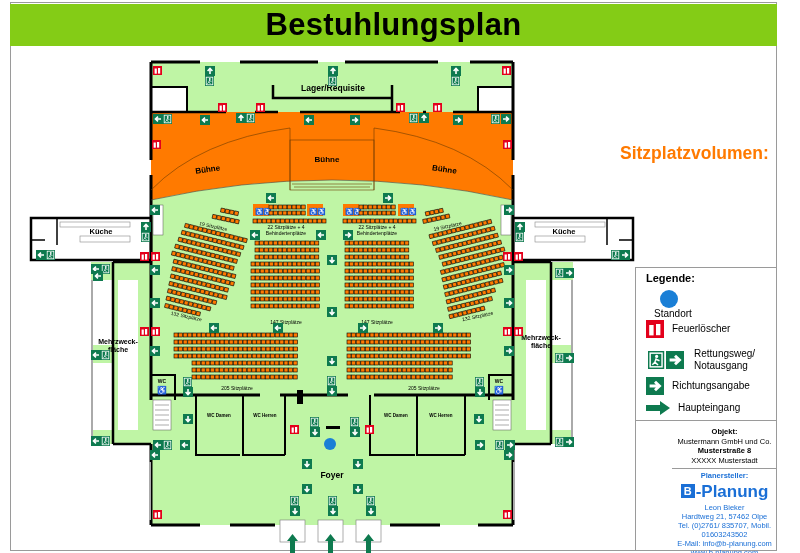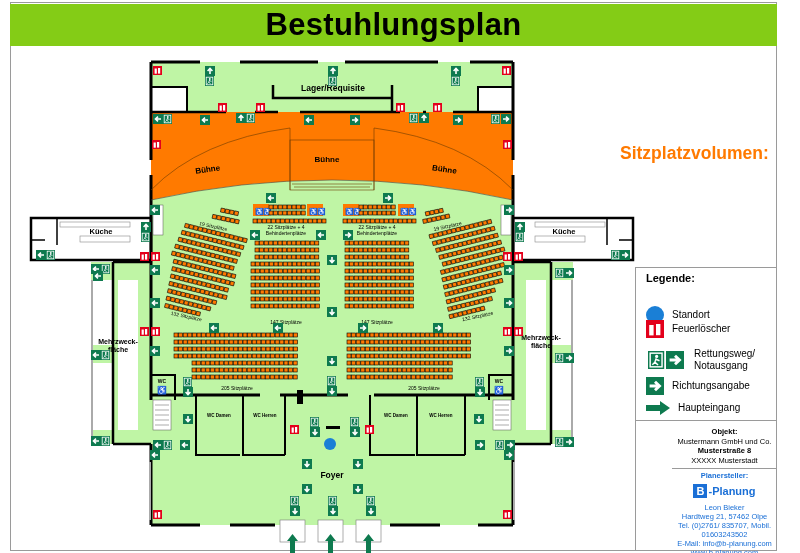--- a/index.html
+++ b/index.html
@@ -16,21 +16,21 @@
   .legend .lh{position:absolute;left:10px;top:4px;font-weight:bold;font-size:11px;}
   .lg-item{position:absolute;left:10px;display:flex;align-items:center;font-size:10px;color:#000;}
   .lg-item .lbl{margin-left:8px;line-height:12px;}
   .info{position:absolute;left:635px;top:421px;width:142px;height:130px;border-left:1px solid #9a9a9a;box-sizing:border-box;font-size:7.5px;text-align:center;padding-left:36px;}
   .info .obj{border-bottom:1px solid #9a9a9a;padding:6px 0 3px 0;line-height:9.5px;}
   .info .obj .b{font-weight:bold;}
   .info .plan-block{border-bottom:1px solid #9a9a9a;padding:2px 0 3px 0;color:#1a6fd6;line-height:9px;}
   .info .plan-block .ph{font-weight:bold;}
   .info .brand{display:flex;align-items:center;justify-content:center;margin:4px 0 5px 0;}
   .info .brand .bx{background:#1a6fd6;color:#fff;font-weight:bold;font-size:11px;width:14px;height:14px;display:flex;align-items:center;justify-content:center;}
-  .info .brand .bn{font-weight:bold;font-size:11px;color:#1a6fd6;margin-left:1px;}
+  .info .brand .bn{font-weight:bold;font-size:17px;color:#1a6fd6;margin-left:1px;}
   .info .date{padding-top:3px;}
 </style>
 </head>
 <body>
 
 <div class="frame"></div>
 
 <div class="title-bar">
   <h1>Bestuhlungsplan</h1>
 </div>
@@ -1500,21 +1500,21 @@
     <path d="M366 553 V541 H363 L368.5 534 L374 541 H371 V553 Z"></path>
   </g>
 </svg>
 
 <div class="capacity">
   <div class="head">Sitzplatzvolumen:</div>
 </div>
 
 <div class="legend">
   <div class="lh">Legende:</div>
-  <div class="lg-item" style="top:38px;">
+  <div class="lg-item" style="top:22px;flex-direction:column;">
     <span style="display:inline-block;width:18px;height:18px;border-radius:50%;background:#1a7fd6;"></span>
     <span class="lbl">Standort</span>
   </div>
   <div class="lg-item" style="top:52px;">
     <svg width="18" height="18" viewBox="0 0 9 9">
         <use href="#ext"></use>
       </svg>
     <span class="lbl">Feuerlöscher</span>
   </div>
   <div class="lg-item" style="top:80px;">

